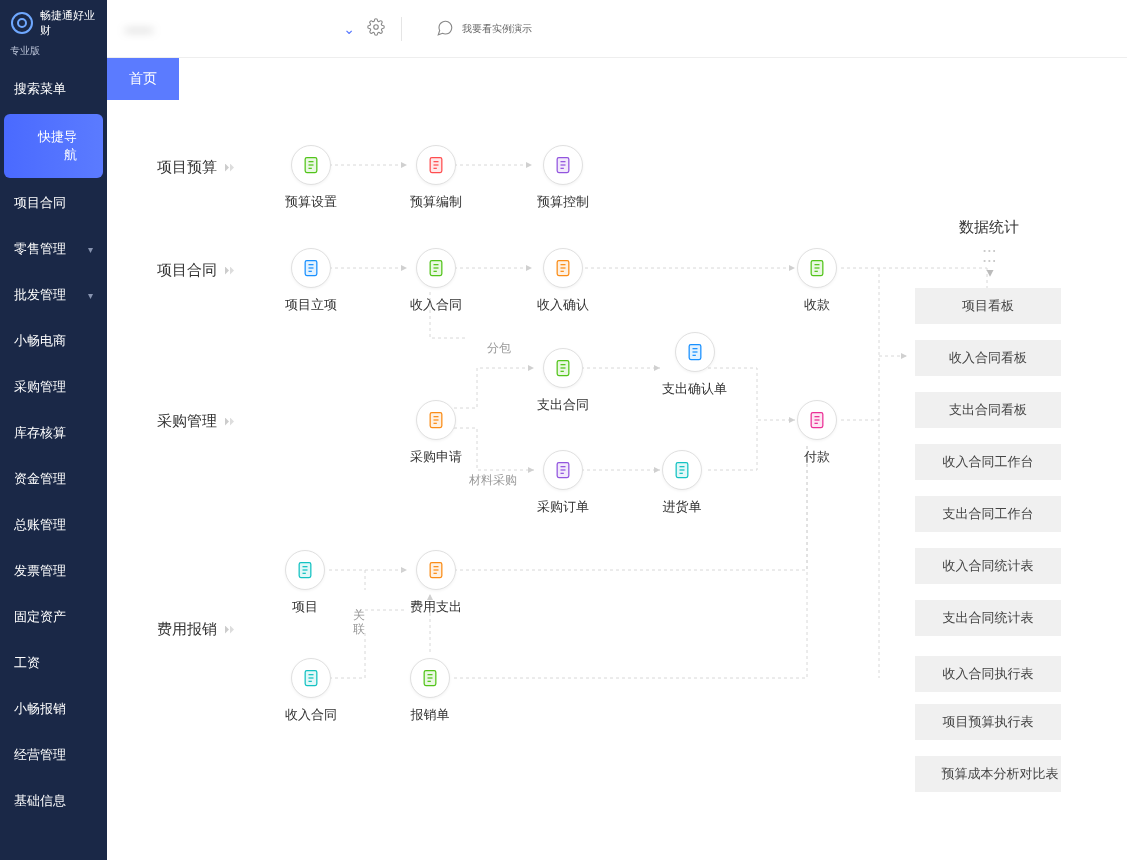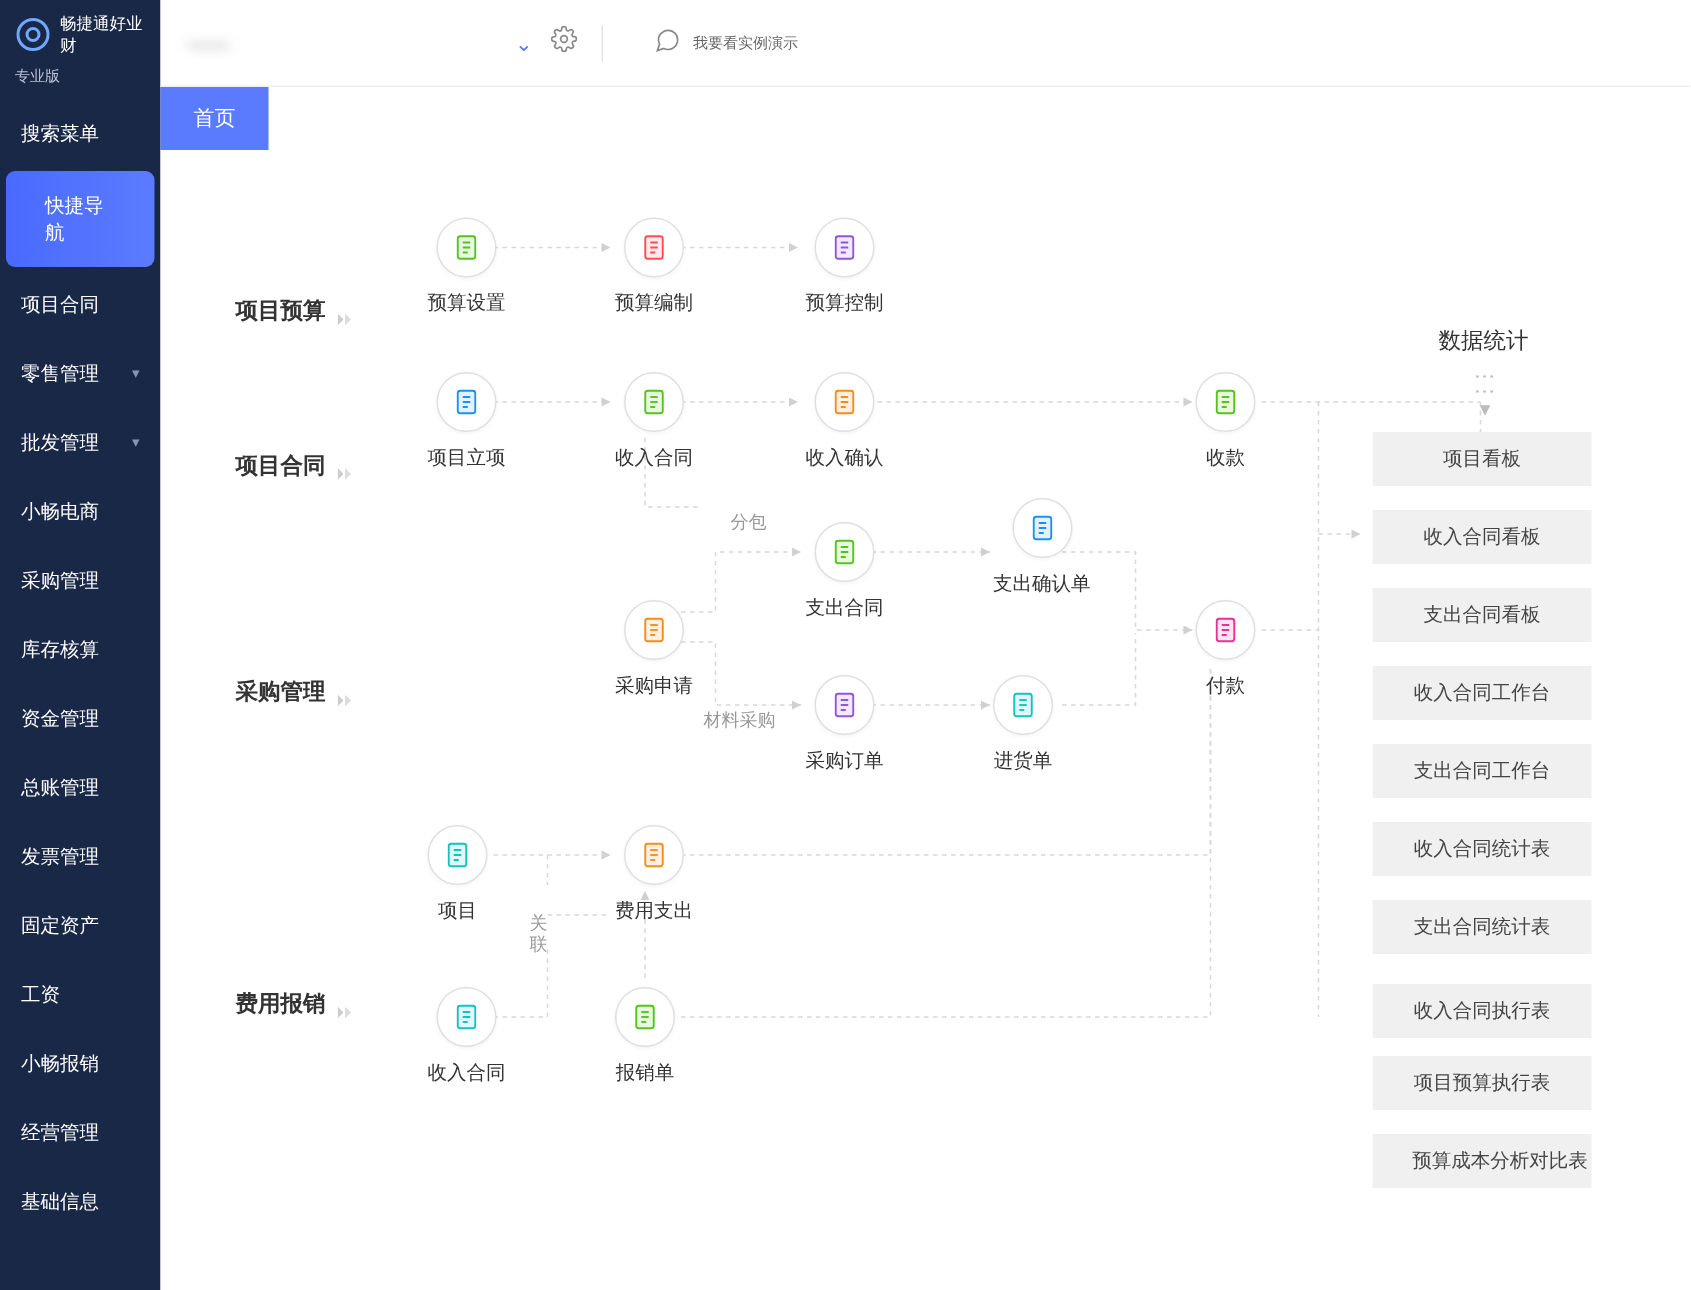--- a/index.html
+++ b/index.html
@@ -7,42 +7,42 @@
     
     
     .sidebar { position: absolute; left: 0; top: 0; width: 107px; height: 860px; background: #1a2847; color: #fff; overflow-y: auto; }
     .sidebar::-webkit-scrollbar { width: 0; }
     .logo-area { padding: 8px 10px 6px; display: flex; align-items: center; gap: 6px; }
     .logo-icon { width: 24px; height: 24px; border-radius: 50%; display: flex; align-items: center; justify-content: center; }
     .logo-icon svg { width: 24px; height: 24px; }
     .logo-text { font-size: 11px; color: #fff; }
     .logo-sub { font-size: 10px; color: #b8c0d4; padding: 0 10px 8px; }
     .menu-item { padding: 14px 14px; font-size: 13px; cursor: pointer; display: flex; align-items: center; justify-content: space-between; position: relative; }
-    .menu-item.active { background: linear-gradient(90deg, #4a6aff 0%, #5b7bff 100%); border-radius: 6px; margin: 2px 4px; padding: 14px 26px; }
+    .menu-item.active { background: linear-gradient(90deg, #4a6aff 0%, #5b7bff 100%); border-radius: 6px; margin: 2px 4px; padding: 14px 26px; text-align: right; }
     .menu-item .chev { font-size: 10px; color: #8894b0; }
     
     
     .header { position: absolute; left: 107px; top: 0; right: 0; height: 58px; background: #fff; border-bottom: 1px solid #eee; display: flex; align-items: center; padding: 0 18px; }
     .org-select { flex: 0 0 230px; display: flex; align-items: center; justify-content: space-between; color: #333; font-size: 14px; cursor: pointer; }
     .org-select .txt { filter: blur(4px); color: #555; }
     .org-select .down { color: #5b7bff; font-size: 14px; margin-left: 6px; }
     .hdr-sep { width: 1px; height: 24px; background: #e5e5e5; margin: 0 16px; }
     .hdr-icon { width: 18px; height: 18px; color: #888; cursor: pointer; }
     .demo-link { display: flex; align-items: center; gap: 8px; color: #666; font-size: 10px; cursor: pointer; margin-left: 18px; }
     .demo-link svg { width: 18px; height: 18px; }
     
     
     .tabbar { position: absolute; left: 107px; top: 58px; right: 0; height: 42px; display: flex; }
     .tab { padding: 0 22px; display: flex; align-items: center; font-size: 14px; cursor: pointer; background: #5b7bff; color: #fff; }
     
     
     .canvas { position: absolute; left: 107px; top: 100px; right: 0; bottom: 0; background: #fff; overflow: auto; }
     .flow { position: relative; width: 1020px; height: 760px; }
     
-    .section-label { position: absolute; font-size: 15px; color: #333; font-weight: 700; display: flex; align-items: flex-end; gap: 8px; margin-top: 40px; }
+    .section-label { position: absolute; font-size: 15px; color: #333; font-weight: 400; display: flex; align-items: center; gap: 8px; }
     .section-label .arrow { display: inline-flex; }
     .section-label .arrow span { width: 4px; height: 8px; background: #ccc; clip-path: polygon(0 0, 100% 50%, 0 100%); margin-right: 1px; }
     .section-label .arrow span:nth-child(2) { background: #ddd; }
     
     .node { position: absolute; display: flex; flex-direction: column; align-items: center; gap: 8px; cursor: pointer; }
     .node-icon { width: 40px; height: 40px; border-radius: 50%; border: 1px solid #e0e0e0; background: #fff; display: flex; align-items: center; justify-content: center; box-shadow: 0 1px 3px rgba(0,0,0,.05); }
     .node-icon svg { width: 20px; height: 20px; }
     .node-label { font-size: 13px; color: #333; white-space: nowrap; }
     .conn-label { position: absolute; font-size: 12px; color: #999; }
     

